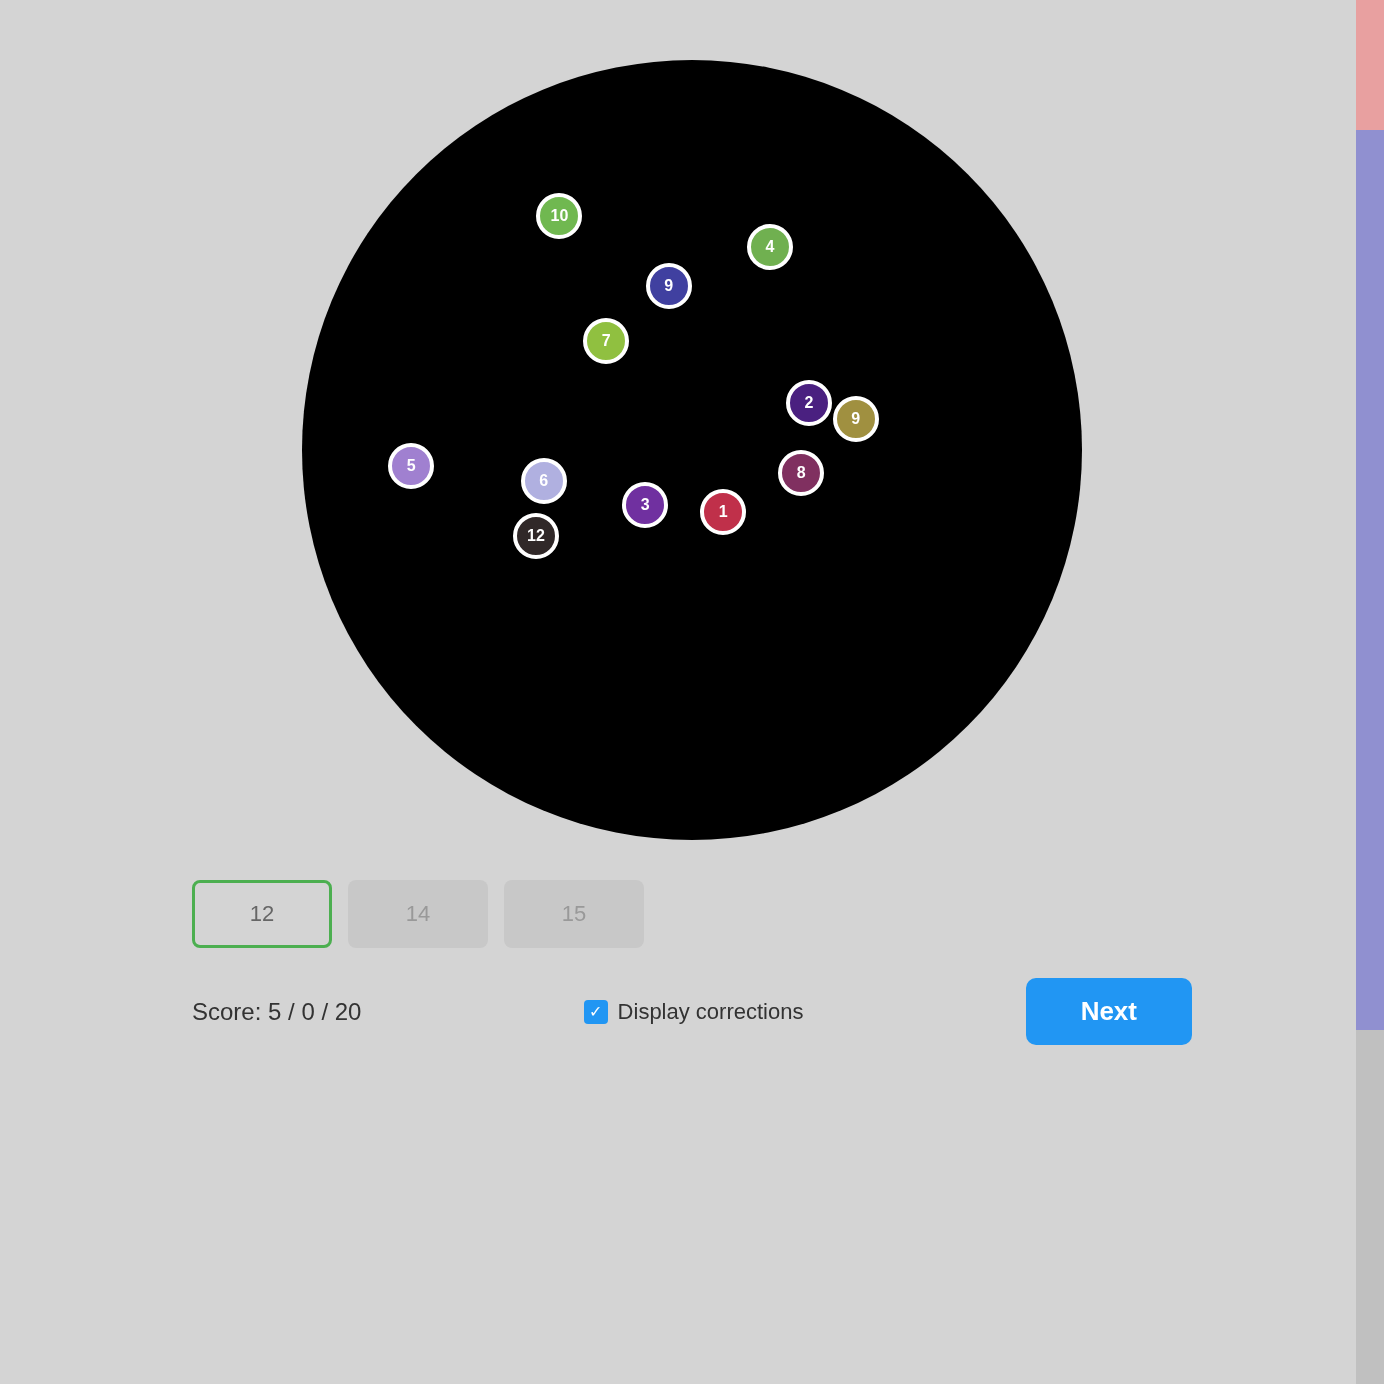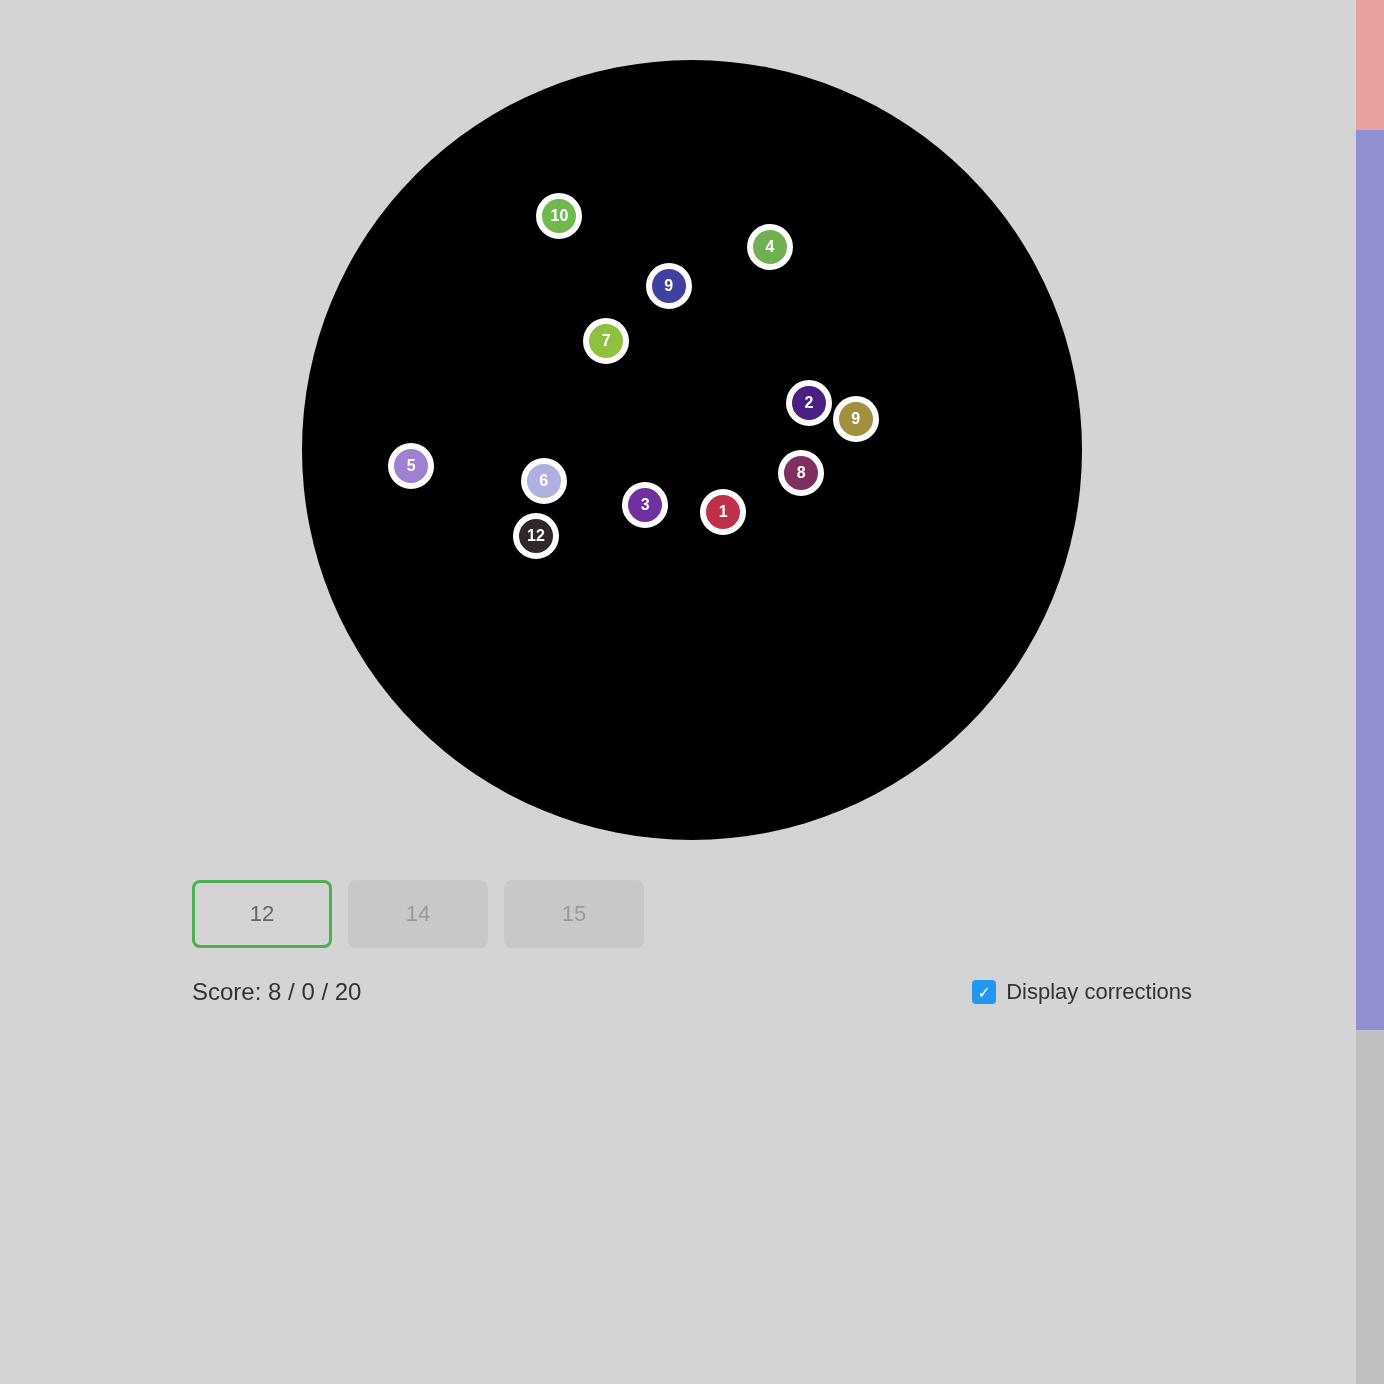--- a/index.html
+++ b/index.html
@@ -63,21 +63,21 @@
       position: absolute;
       width: 46px;
       height: 46px;
       border-radius: 50%;
       display: flex;
       align-items: center;
       justify-content: center;
       font-size: 16px;
       font-weight: bold;
       color: white;
-      border: 6px solid #0369a1;
+      border: 4px solid #0369a1;
       transform: translate(-50%, -50%);
     }
 
     
     .bottom-area {
       margin-top: 40px;
       width: 1000px;
       display: flex;
       flex-direction: column;
       gap: 20px;
@@ -182,23 +182,24 @@
   <div class="bottom-area">
 
     <div class="page-buttons" id="page-buttons">
 
     <button class="page-btn active">12</button>
         <button class="page-btn">14</button>
         <button class="page-btn">15</button>
       </div>
 
     <div class="footer-row">
-      <span class="score-text">Score: 8 / 0 / 20</span>
+      <span class="score-text">Score: 5 / 0 / 20</span>
 
       <div class="display-corrections">
         <div class="checkbox-icon">✓</div>
         <span>Display corrections</span>
       </div>
 
+      <button class="next-btn">Next</button>
     </div>
 
   </div>
 </div>
 
 </body></html>

